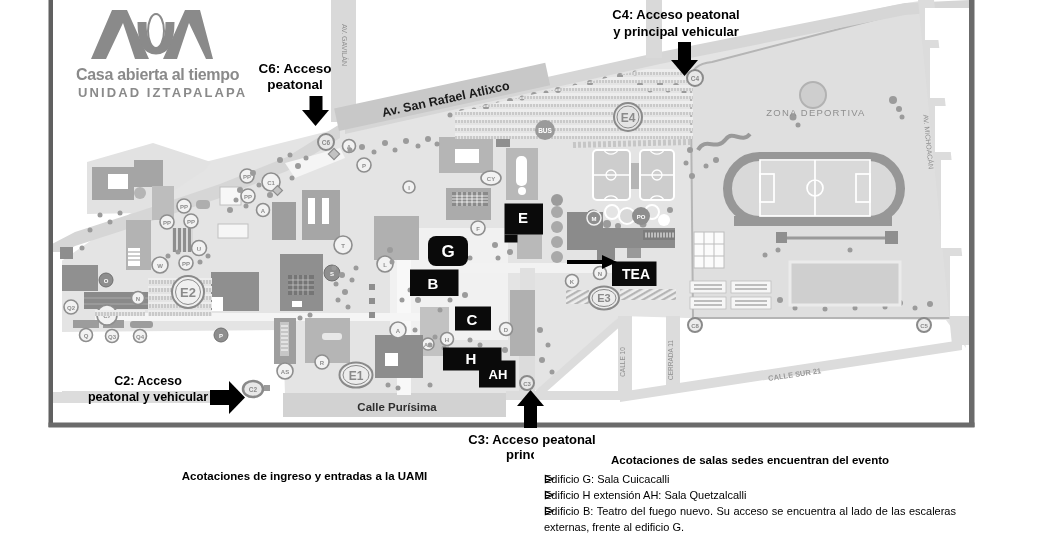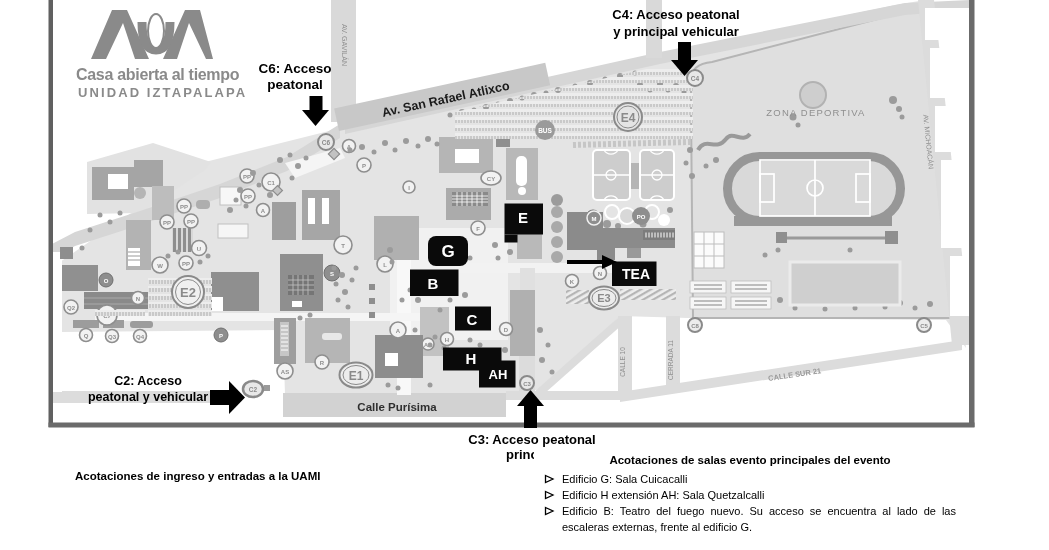--- a/index.html
+++ b/index.html
@@ -1,21 +1,21 @@
 <!DOCTYPE html>
 <html><head>
 <meta charset="utf-8">
 <style>
 html,body{margin:0;padding:0;background:#fff;width:1049px;height:550px;overflow:hidden;
 font-family:"Liberation Sans",sans-serif}
 #wrap{position:relative;width:1049px;height:550px;filter:grayscale(1)}
 #map{position:absolute;left:0;top:0}
 .txt{position:absolute;color:#000;font-size:11.5px;line-height:17px}
 .b{font-weight:bold}
-.li{position:relative;padding-left:18px;margin:0;text-align:justify}
+.li{position:relative;margin:0;text-align:justify}
 .li svg{position:absolute;left:0px;top:3px}
 </style>
 </head>
 <body>
 <div id="wrap">
 <svg id="map" width="1049" height="550" viewBox="0 0 1049 550">
 <defs>
 <pattern id="pkh" width="3" height="8" patternUnits="userSpaceOnUse">
   <rect width="3" height="8" fill="#ededed"></rect>
   <rect width="3" height="5" fill="#c9c9c9"></rect>
@@ -697,24 +697,24 @@
 <path d="M213,62 L200,13 L185,13 L163,62 L177,62 L189,26 L206,62 Z" fill="#8a8a8a"></path>
 <path d="M142,25 C142,47 148,53 156,53 C164,53 170,47 170,25" stroke="#8a8a8a" stroke-width="9" fill="none"></path>
 <ellipse cx="156" cy="34" rx="8" ry="17" fill="#ffffff" stroke="#8a8a8a" stroke-width="2"></ellipse>
 </g>
 
 <text x="76" y="80" font-size="16" font-weight="bold" fill="#8a8a8a" letter-spacing="-0.3">Casa abierta al tiempo</text>
 
 <text x="78" y="97" font-size="13" font-weight="bold" fill="#8a8a8a" letter-spacing="2.1">UNIDAD IZTAPALAPA</text>
 </svg>
 
-<div class="txt b" style="left:75px;top:468px;width:459px;">Acotaciones de ingreso y entradas a la UAMI</div>
-
-
-<div class="txt b" style="left:544px;top:452px;width:412px;text-align:center;font-size:11.5px">Acotaciones de salas evento principales del evento</div>
+<div class="txt b" style="left:75px;top:468px;width:459px;text-align:center">Acotaciones de ingreso y entradas a la UAMI</div>
+
+
+<div class="txt b" style="left:544px;top:452px;width:412px;text-align:center;font-size:11.5px">Acotaciones de salas sedes encuentran del evento</div>
 
 <div class="txt" style="left:544px;top:470.5px;width:412px;font-size:11px;line-height:16px">
 <p class="li"><svg width="11" height="10" viewBox="0 0 11 10">
           <path d="M1.5 1.5 L9 5 L1.5 8.5 Z" fill="none" stroke="#000" stroke-width="1.3"></path>
         </svg>Edificio G: Sala Cuicacalli</p>
 <p class="li"><svg width="11" height="10" viewBox="0 0 11 10">
           <path d="M1.5 1.5 L9 5 L1.5 8.5 Z" fill="none" stroke="#000" stroke-width="1.3"></path>
         </svg>Edificio H extensión AH: Sala Quetzalcalli</p>
 <p class="li"><svg width="11" height="10" viewBox="0 0 11 10">
           <path d="M1.5 1.5 L9 5 L1.5 8.5 Z" fill="none" stroke="#000" stroke-width="1.3"></path>

